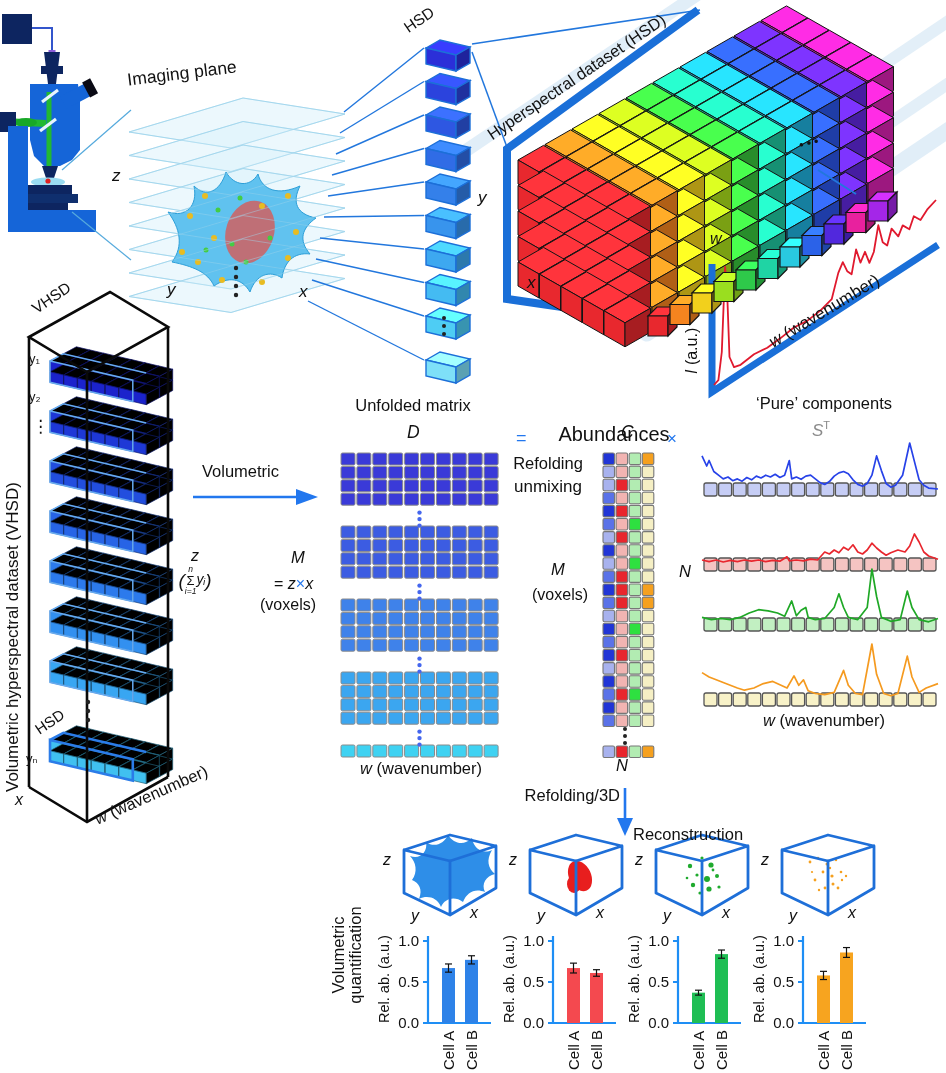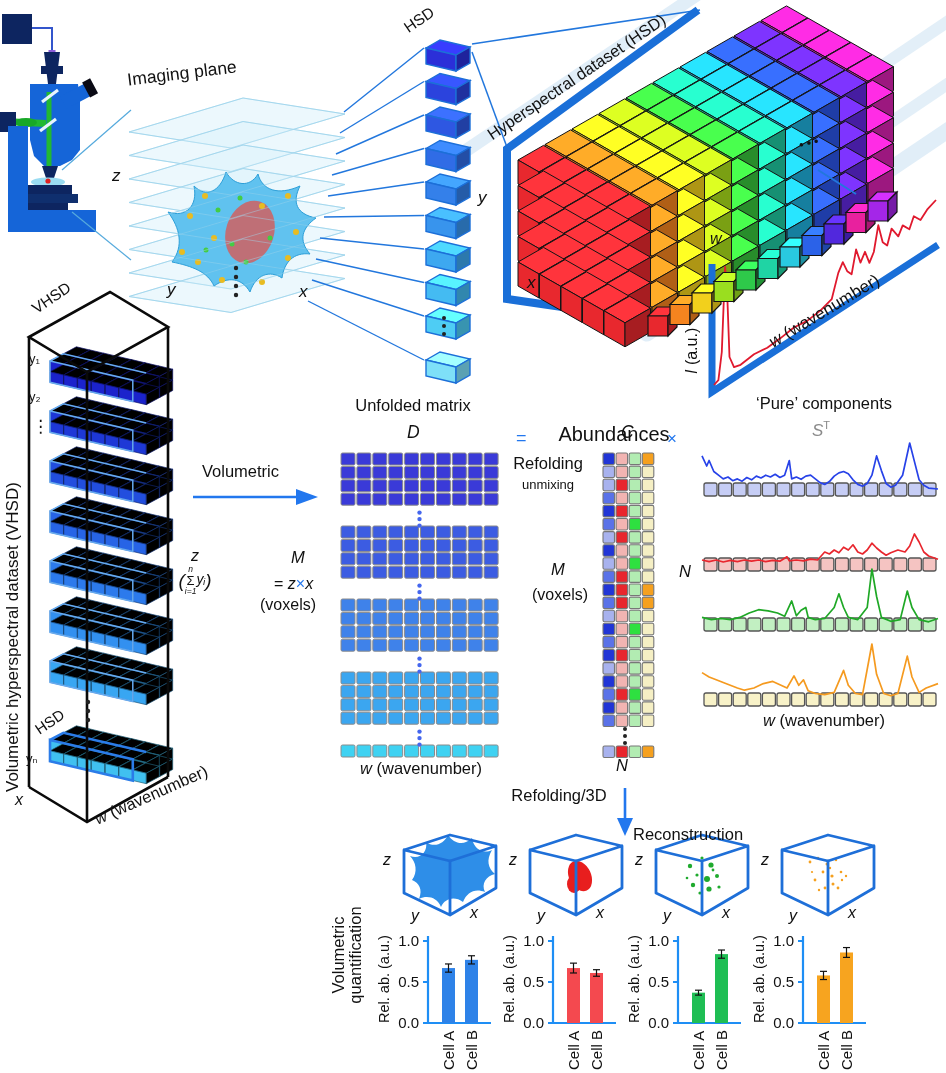--- a/index.html
+++ b/index.html
@@ -3,21 +3,21 @@
 <meta charset="utf-8">
 <style>
   html,body{margin:0;padding:0;background:#fff;}
   #stage{position:relative;width:946px;height:1073px;background:#fff;overflow:hidden;
          font-family:"Liberation Sans","DejaVu Sans",sans-serif;color:#111;}
   #fig-svg{position:absolute;left:0;top:0;}
   #labels{position:absolute;left:0;top:0;width:946px;height:1073px;pointer-events:none;}
   .lbl{position:absolute;color:#111;white-space:nowrap;line-height:1.05;}
   .it{font-style:italic;}
   .ctr{text-align:center;}
-  .rt{text-align:center;}
+  .rt{text-align:right;}
   .accent{color:#2277ee;}
   .gray{color:#8a8a8a;}
   .r90{transform:rotate(-90deg);transform-origin:0 0;}
   .zsum{position:absolute;left:158px;top:548px;width:74px;text-align:center;font-style:italic;}
   .zsum .zl{font-size:16px;line-height:1;}
   .zsum .row{font-size:14px;line-height:1;margin-top:1px;}
   .zsum .par{font-size:19px;vertical-align:-3px;}
   .sigstack{display:inline-flex;flex-direction:column;align-items:center;line-height:1;vertical-align:middle;}
   .sigstack .sn{font-size:8.5px;}
   .sigstack .ss{font-size:13px;font-style:normal;}
@@ -1609,21 +1609,21 @@
 
     <div class="lbl ctr" style="left:328px;top:397px;width:170px;font-size:16.5px;">Unfolded matrix</div>
     <div class="lbl it" style="left:407px;top:423px;font-size:17.5px;">D</div>
     <div class="lbl it" style="left:291px;top:549px;font-size:16.5px;">M</div>
     <div class="lbl" style="left:274px;top:576px;font-size:16px;"><span>= </span><span class="it">z</span><span class="accent">×</span><span class="it">x</span></div>
     <div class="lbl" style="left:260px;top:597px;font-size:16px;">(voxels)</div>
     <div class="lbl ctr" style="left:333px;top:760px;width:176px;font-size:16.5px;"><span class="it">w</span><span> (wavenumber)</span></div>
 
     <div class="lbl accent" style="left:516px;top:429px;font-size:18px;">=</div>
     <div class="lbl ctr" style="left:504px;top:455px;width:88px;font-size:16.5px;">Refolding</div>
-    <div class="lbl ctr" style="left:504px;top:478px;width:88px;font-size:13px;">unmixing</div>
+    <div class="lbl ctr" style="left:504px;top:478px;width:88px;font-size:17px;">unmixing</div>
 
     <div class="lbl ctr" style="left:550px;top:397px;width:128px;font-size:20px;margin-top:27px;">Abundances</div>
     <div class="lbl it" style="left:621px;top:423px;font-size:17.5px;">C</div>
     <div class="lbl accent" style="left:667px;top:430px;font-size:17px;">×</div>
     <div class="lbl it" style="left:551px;top:561px;font-size:16.5px;">M</div>
     <div class="lbl" style="left:532px;top:587px;font-size:16px;">(voxels)</div>
     <div class="lbl it" style="left:616px;top:757px;font-size:16.5px;">N</div>
 
     <div class="lbl ctr" style="left:728px;top:395px;width:192px;font-size:16.5px;">‘Pure’ components</div>
     <div class="lbl gray" style="left:812px;top:420px;font-size:17px;"><span class="it">S</span><sup class="sT">T</sup></div>

